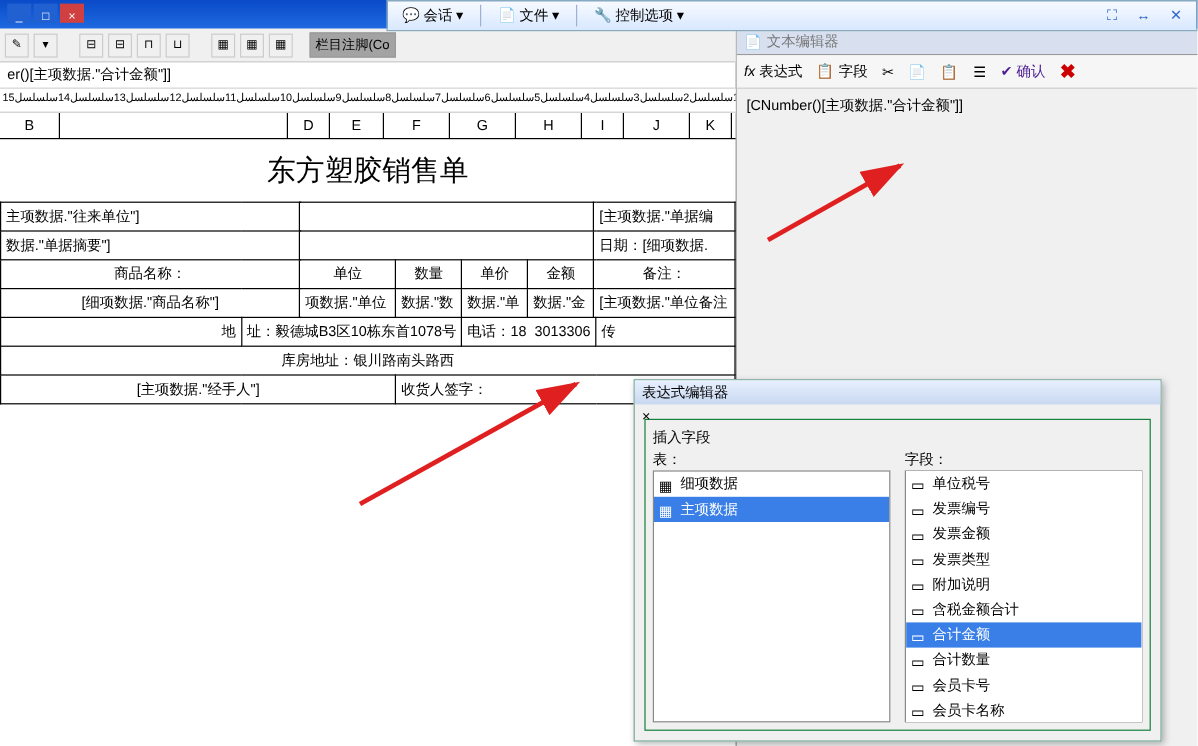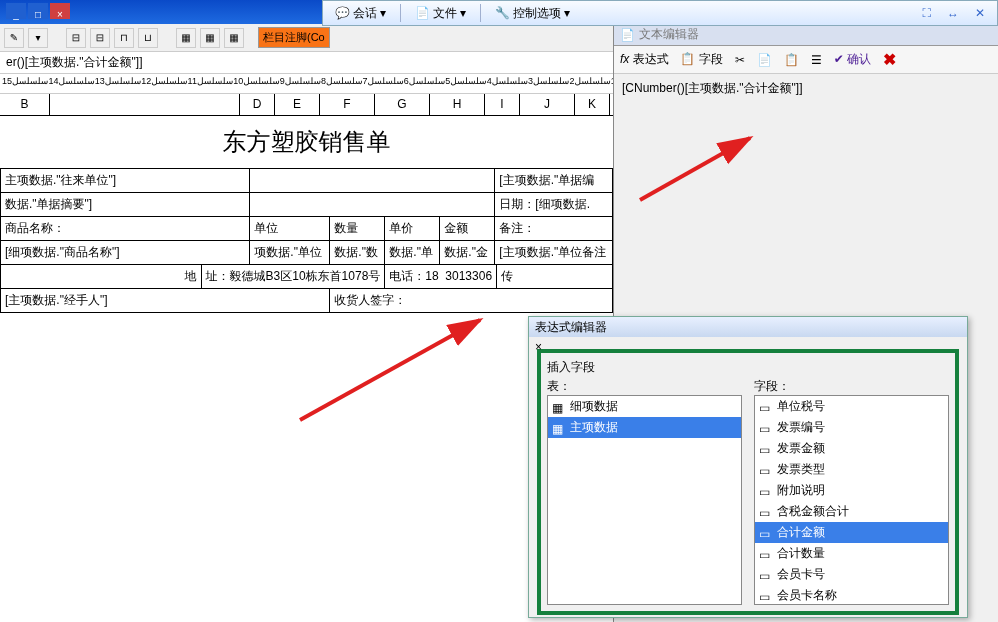--- a/index.html
+++ b/index.html
@@ -22,33 +22,33 @@
 
 .ruler { height: 20px; background: #fff; border-bottom: 1px solid #ccc; font-size: 8px; position: relative; overflow: hidden; }
 
 .col-headers { height: 22px; display: flex; border-bottom: 1px solid #000; }
 .col-h { border-right: 1px solid #000; text-align: center; line-height: 20px; font-size: 12px; }
 
 .report-title { font-size: 24px; text-align: center; padding: 10px 0; font-family: Liberation Sans, sans-serif; }
 
 .grid { width: 100%; border-collapse: collapse; font-size: 12px; }
 .grid td { border: 1px solid #000; padding: 3px 4px; height: 24px; overflow: hidden; white-space: nowrap; }
-.grid .hdr { }
+.grid .hdr { text-align: center; }
 .sel-cell { background: #3a7fe8; color: #fff; }
 
 .right-titleline { height: 22px; background: #d8e0f0; border-bottom: 1px solid #999; display: flex; align-items: center; padding: 0 6px; gap: 4px; color: #777; }
 .right-toolbar { height: 28px; background: #f6f6f6; border-bottom: 1px solid #ccc; display: flex; align-items: center; padding: 0 6px; gap: 12px; font-size: 12px; }
 .expr-area { padding: 6px 8px; font-size: 12px; height: 40px; }
 
 .arrow { position: absolute; pointer-events: none; }
 
 .popup { position: absolute; background: #f0f0f0; border: 1px solid #7a9; box-shadow: 2px 2px 6px rgba(0,0,0,0.3); }
 .popup-title { background: linear-gradient(#e8f0ff,#c8d8f0); height: 20px; line-height: 20px; padding: 0 6px; font-size: 12px; display: flex; justify-content: space-between; flex-direction: column; }
 .popup-body { padding: 8px; font-size: 12px; }
-.fieldset { border: 4px solid #15803d; padding: 6px; margin-top: 4px; }
+.fieldset { border: 1px solid #15803d; padding: 6px; margin-top: 4px; }
 .fieldset-label { font-size: 12px; margin-bottom: 2px; }
 .col2 { display: flex; gap: 12px; }
 .listbox { border: 1px solid #888; background: #fff; height: 210px; overflow-y: auto; font-size: 12px; }
 .listbox .item { padding: 2px 4px; display: flex; align-items: center; gap: 4px; cursor: pointer; }
 .listbox .item.sel { background: #3a7fe8; color: #fff; }
 .li-icon { width: 14px; height: 12px; display: inline-block; }
 
 .app-toolbar { position: absolute; top: 0; left: 322px; right: 0; height: 26px; background: linear-gradient(#f8fbff,#d8e8ff); border: 1px solid #8ab; display: flex; align-items: center; padding: 0 6px; gap: 4px; z-index: 5; }
 </style>
 </head>
@@ -72,21 +72,21 @@
       <span style="width:10px"></span>
       <span class="tbicon">⊟</span>
       <span class="tbicon">⊟</span>
       <span class="tbicon">⊓</span>
       <span class="tbicon">⊔</span>
       <span style="width:10px"></span>
       <span class="tbicon">▦</span>
       <span class="tbicon">▦</span>
       <span class="tbicon">▦</span>
       <span style="width:6px"></span>
-      <span style="border:1px solid #999;padding:2px 4px;background:#f97316;">栏目注脚(Co</span>
+      <span style="border:1px solid #999;padding:2px 4px;background:#a3a3a3;">栏目注脚(Co</span>
     </div>
 
     <div class="formula-bar">
       <span>er()[主项数据."合计金额"]]</span>
     </div>
 
     <div class="ruler">
       <div style="font-size:9px;padding:2px 0 0 2px;letter-spacing:0px">سلسلسل1سلسلسل2سلسلسل3سلسلسل4سلسلسل5سلسلسل6سلسلسل7سلسلسل8سلسلسل9سلسلسل10سلسلسل11سلسلسل12سلسلسل13سلسلسل14سلسلسل15</div>
     </div>
 
@@ -131,20 +131,23 @@
         <td>数据."数</td>
         <td>数据."单</td>
         <td>数据."金</td>
         <td colspan="2">[主项数据."单位备注</td>
       </tr>
       <tr>
         <td style="text-align:right">地</td>
         <td colspan="4">址：毅德城B3区10栋东首1078号</td>
         <td colspan="3"><span>电话：</span><span>18</span>&nbsp;&nbsp;<span>3013306</span></td>
         <td>传</td>
+      </tr>
+      <tr>
+        <td colspan="9" class="hdr">库房地址：银川路南头路西</td>
       </tr>
       <tr>
         <td colspan="4" class="hdr">[主项数据."经手人"]</td>
         <td colspan="5">收货人签字：</td>
       </tr>
       <tr>
         <td colspan="9" style="text-align:right;border:none">[_RM_Page]</td>
       </tr>
     </tbody>
       </table>

